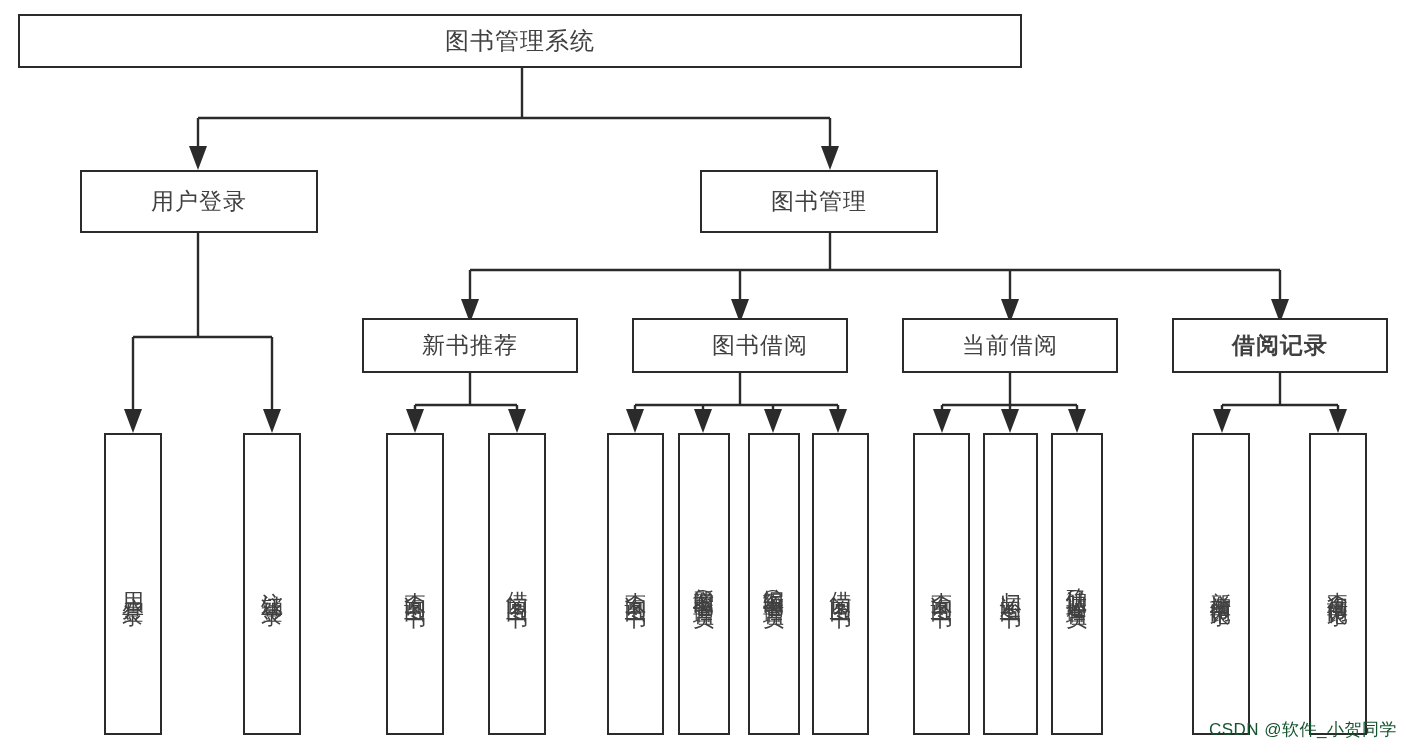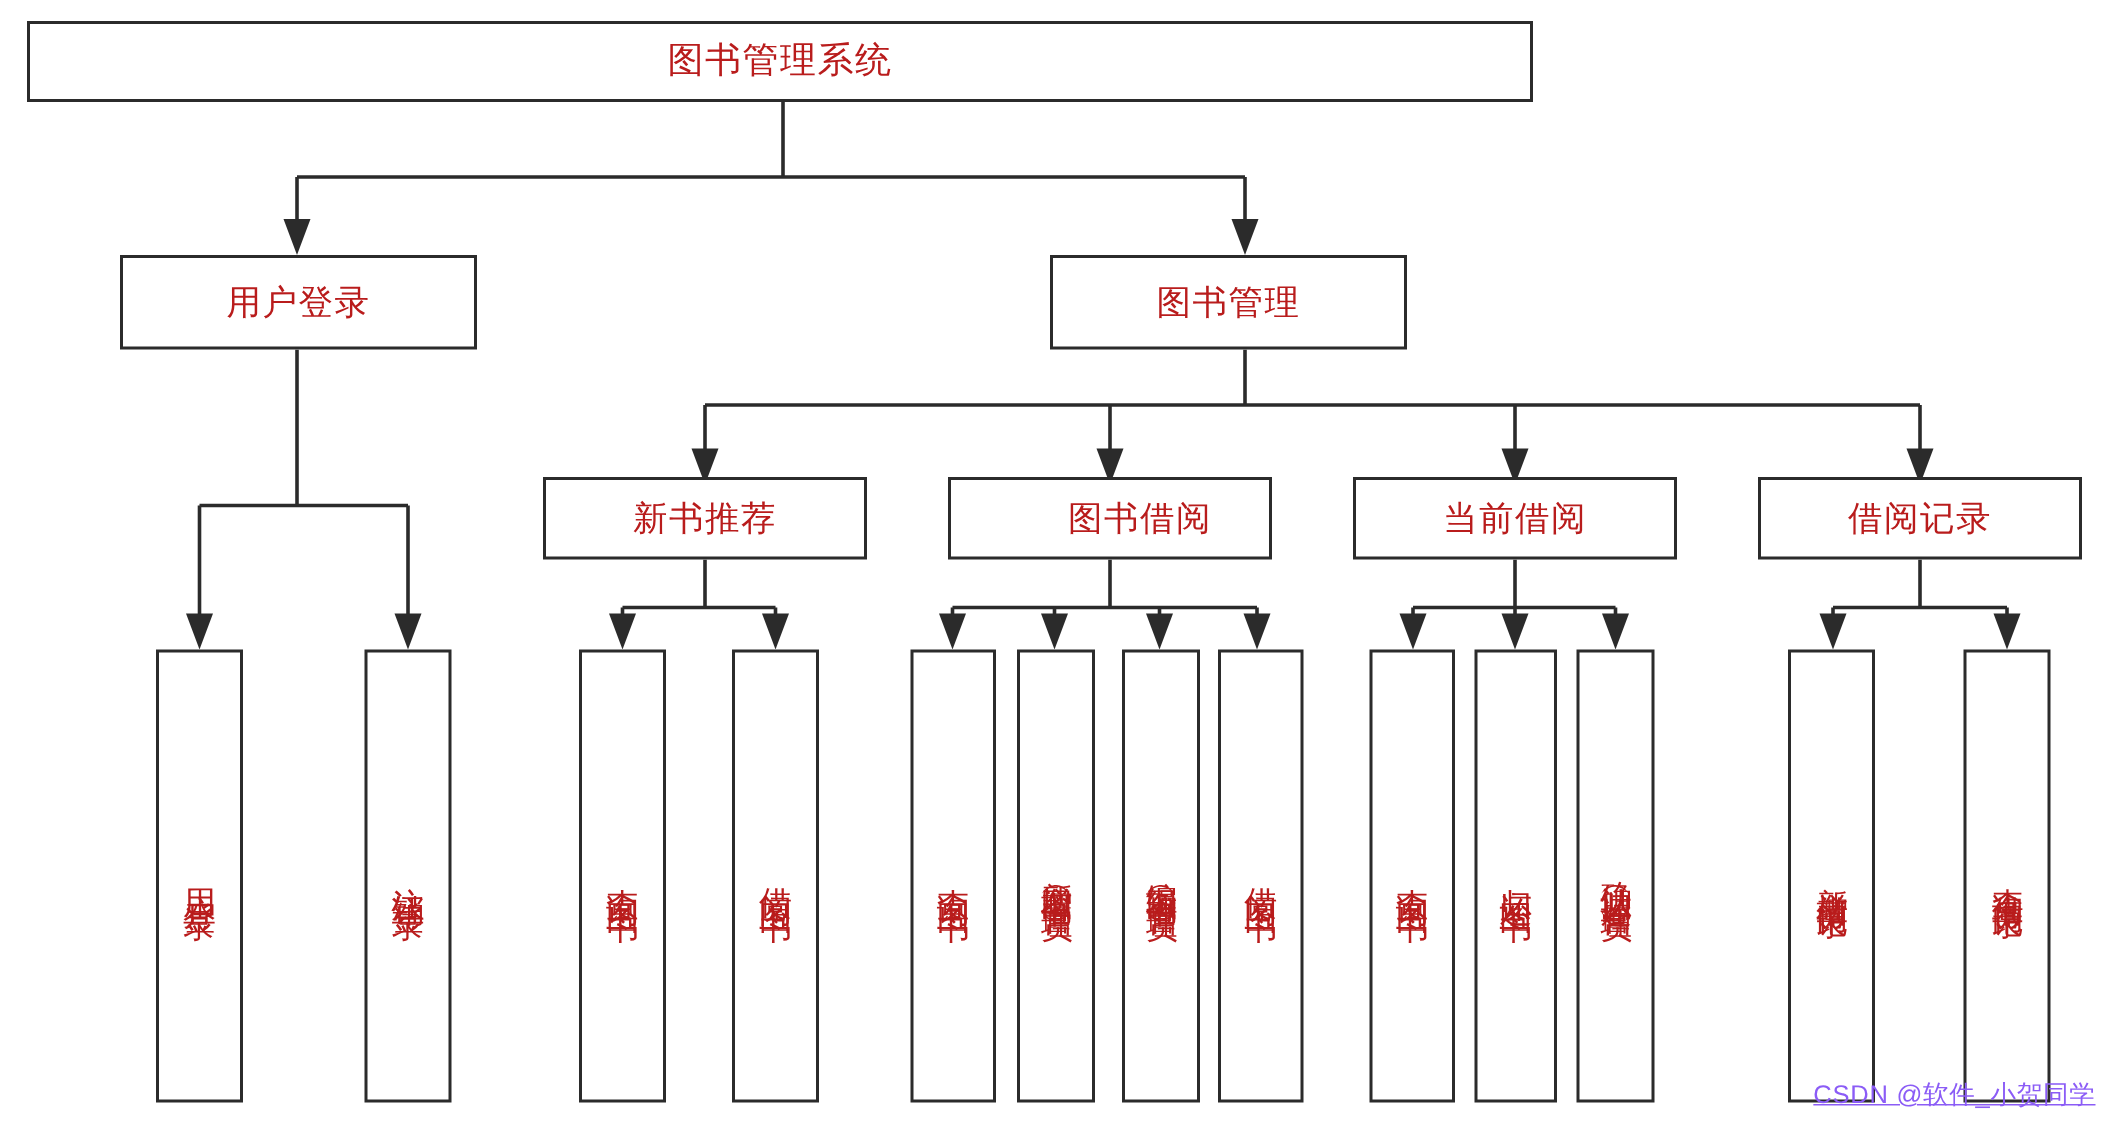--- a/index.html
+++ b/index.html
@@ -19,21 +19,21 @@
     overflow: hidden;
   }
   .node {
     position: absolute;
     box-sizing: border-box;
     border: 2px solid #2b2b2b;
     background: #ffffff;
     display: flex;
     align-items: center;
     justify-content: center;
-    color: #b91c1c;
+    color: #404040;
   }
   .node .label {
     display: block;
     text-align: center;
     line-height: 1.12;
     white-space: nowrap;
   }
   
   .node.horiz .label {
     font-size: 23px;
@@ -70,25 +70,24 @@
   svg.links path, svg.links line {
     stroke: #2b2b2b;
     stroke-width: 2.4;
     fill: none;
   }
   .watermark {
     position: absolute;
     right: 8px;
     bottom: 6px;
     font-size: 17px;
-    color: #8b5cf6;
+    color: #14532d;
     letter-spacing: 0.5px;
     white-space: nowrap;
     user-select: none;
-    text-decoration: underline;
   }
 </style>
 </head>
 <body>
 
 <div id="canvas">
 
   <svg class="links" viewBox="0 0 1405 747">
 
     <path d="M522,68 L522,118"></path>
@@ -166,21 +165,21 @@
 
   <div class="node horiz" style="left:362px; top:318px; width:216px; height:55px;">
     <span class="label">新书推荐</span>
   </div>
   <div class="node horiz" style="left:632px; top:318px; width:216px; height:55px;padding-left:40px;">
     <span class="label">图书借阅</span>
   </div>
   <div class="node horiz" style="left:902px; top:318px; width:216px; height:55px;">
     <span class="label">当前借阅</span>
   </div>
-  <div class="node horiz" style="left:1172px; top:318px; width:216px; height:55px;">
+  <div class="node horiz" style="left:1172px; top:318px; width:216px; height:55px;font-weight:bold;">
     <span class="label">借阅记录</span>
   </div>
 
   <div class="node vert" style="left:104px; top:433px; width:58px; height:302px;">
     <span class="label">用户登录</span>
   </div>
   <div class="node vert" style="left:243px; top:433px; width:58px; height:302px;">
     <span class="label">注销登录</span>
   </div>
 

